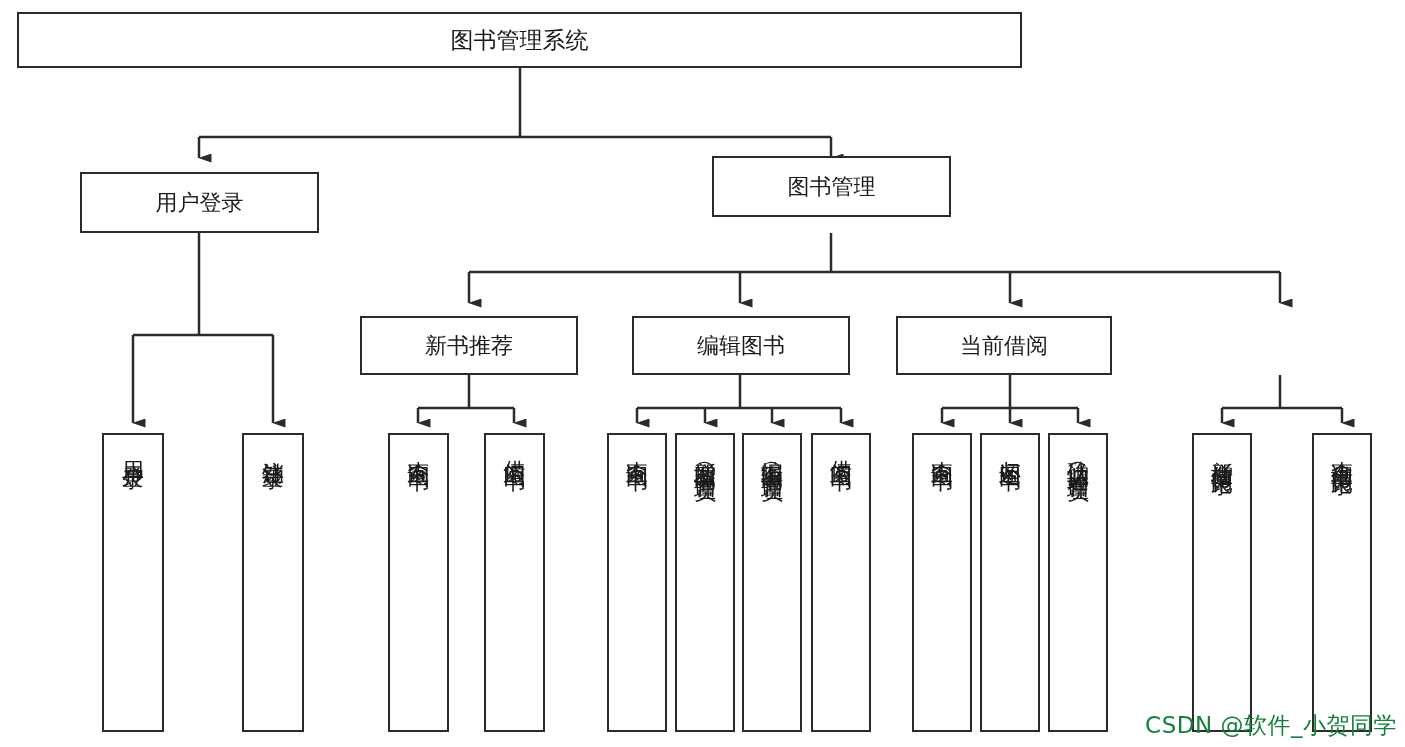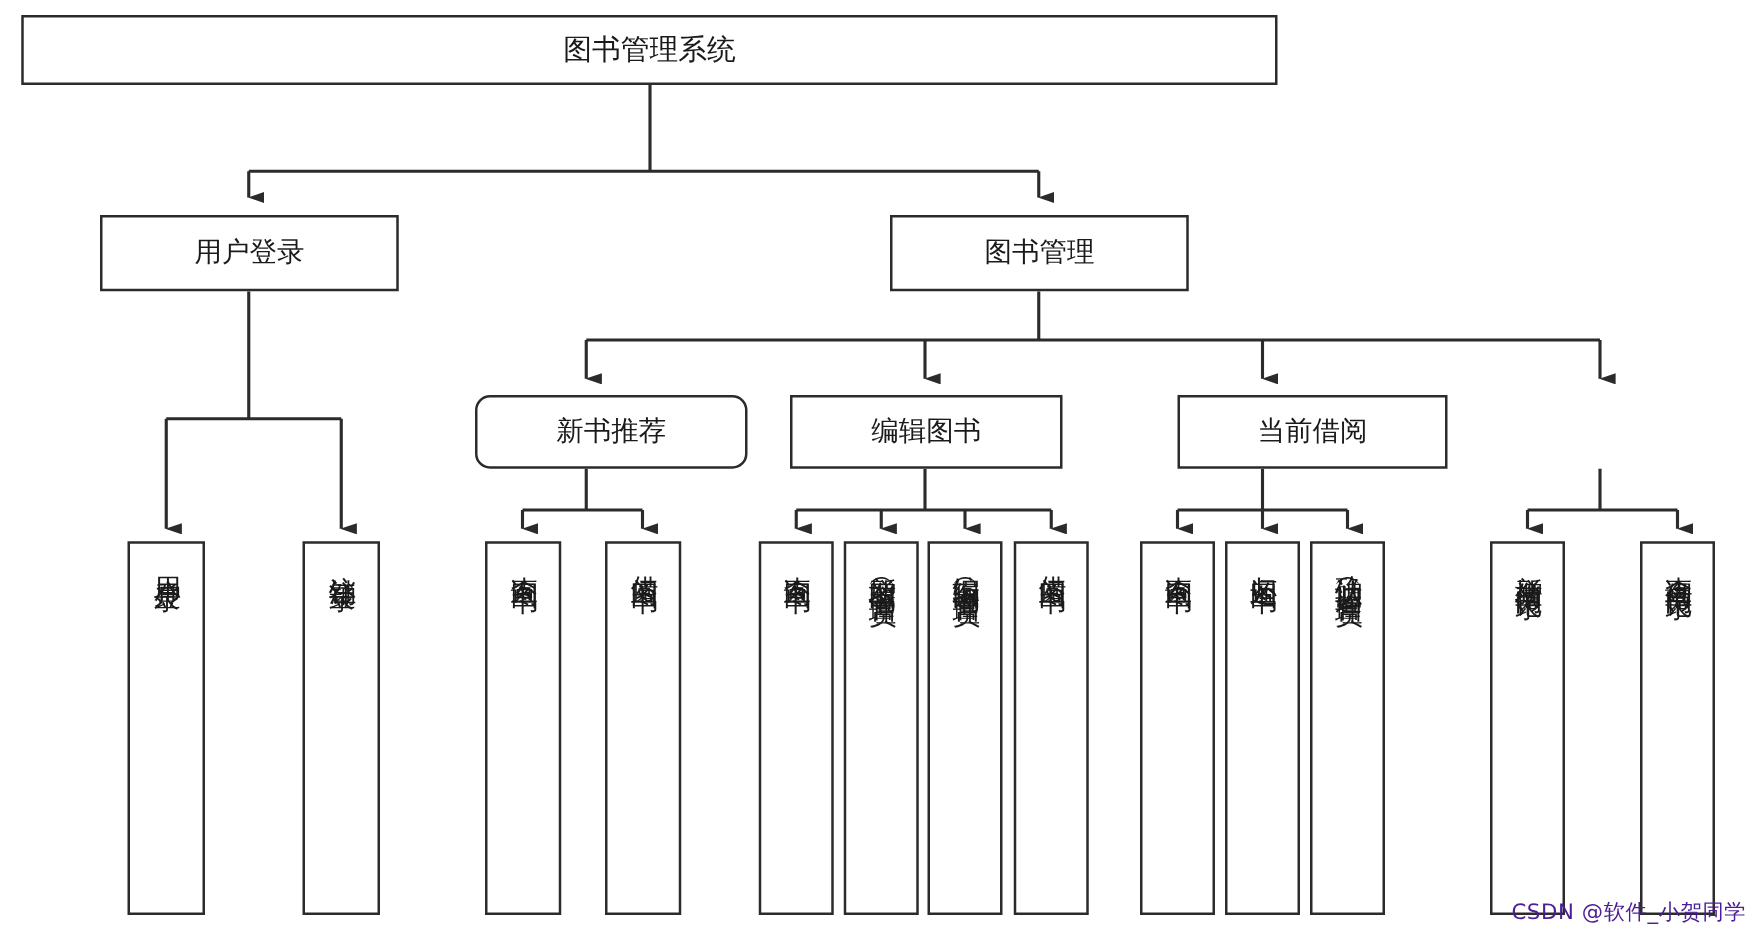--- a/index.html
+++ b/index.html
@@ -61,22 +61,22 @@
     text-orientation: upright;
     font-size: 22px;
     letter-spacing: 3px;
     line-height: 1;
     white-space: nowrap;
   }
   #watermark {
     position: absolute;
     right: 8px;
     bottom: 4px;
-    font-size: 17px;
-    color: #4c1d95;
+    font-size: 23px;
+    color: #15803d;
     letter-spacing: 0.5px;
     z-index: 5;
     white-space: nowrap;
   }
 </style>
 </head>
 <body>
 
 <div id="diagram-root">
 
@@ -131,33 +131,33 @@
   </svg>
 
   <div class="node node-root" style="left:17px; top:12px; width:1005px; height:56px;">
     <span class="node-label">图书管理系统</span>
   </div>
 
   <div class="node node-l1" style="left:80px; top:172px; width:239px; height:61px;">
     <span class="node-label">用户登录</span>
   </div>
 
-  <div class="node node-l1" style="left:712px; top:172px; width:239px; height:61px;">
+  <div class="node node-l1" style="left:712px; top:156px; width:239px; height:61px;">
     <span class="node-label">图书管理</span>
   </div>
 
-  <div class="node node-l2" style="left:380px; top:316px; width:218px; height:59px;border-radius:12px;">
+  <div class="node node-l2" style="left:360px; top:316px; width:218px; height:59px;">
     <span class="node-label">新书推荐</span>
   </div>
 
   <div class="node node-l2" style="left:632px; top:316px; width:218px; height:59px;">
     <span class="node-label">编辑图书</span>
   </div>
 
-  <div class="node node-l2" style="left:942px; top:316px; width:216px; height:59px;">
+  <div class="node node-l2" style="left:896px; top:316px; width:216px; height:59px;">
     <span class="node-label">当前借阅</span>
   </div>
 
 
   <div class="node node-leaf" style="left:102px; top:433px; width:62px; height:299px;">
     <span class="node-label">用户登录</span>
   </div>
   <div class="node node-leaf" style="left:242px; top:433px; width:62px; height:299px;">
     <span class="node-label">注销登录</span>
   </div>

